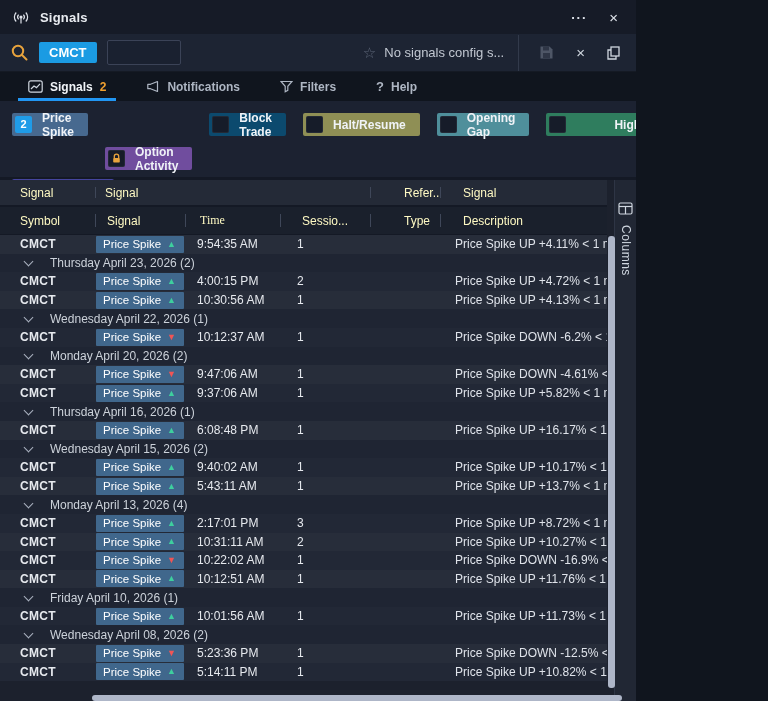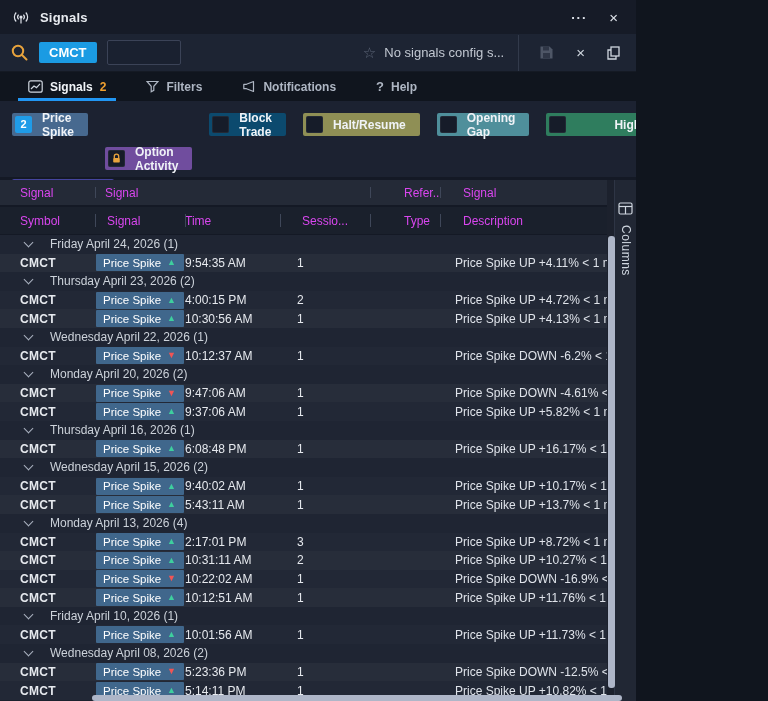--- a/index.html
+++ b/index.html
@@ -42,38 +42,38 @@
   .chip-box.count { background:#1f9ce8; color:#fff; font-size:11px; font-weight:bold; }
   .chip-box.dark { background:#161c29; box-shadow:inset 0 0 0 1px rgba(255,255,255,0.06); }
   .chip-count { line-height:1; }
 
   
   .content { height:524px; display:flex; border-top:3px solid #141925; background:#1c212d; }
   .tablewrap { width:733px; display:flex; flex-direction:column; overflow:hidden; }
 
   .gheader { height:27px; background:#242a37; display:grid; grid-template-columns:95px 275px 70px 1fr; align-items:center; border-bottom:2px solid #141925; }
   .cheader { height:28px; background:#1a202c; display:grid; grid-template-columns:95px 90px 95px 90px 70px 1fr; align-items:center; border-bottom:1px solid #141925; }
-  .hcell { color:#d946ef; font-size:12px; white-space:nowrap; overflow:hidden; position:relative; height:100%; display:flex; align-items:center; }
+  .hcell { color:#fef9c3; font-size:12px; white-space:nowrap; overflow:hidden; position:relative; height:100%; display:flex; align-items:center; }
   .hcell:not(:first-child)::before { content:""; position:absolute; left:0; top:7px; bottom:7px; width:1px; background:#3f4759; }
-  .p20{padding-left:20px;} .p10{padding-left:10px;} .p12{padding-left:12px;} .p15{} .p17{padding-left:22px;} .p18{padding-left:34px;} .p23{padding-left:23px;}
+  .p20{padding-left:20px;} .p10{padding-left:10px;} .p12{padding-left:12px;} .p15{padding-left:15px;font-family:Liberation Serif, serif;} .p17{padding-left:22px;} .p18{padding-left:34px;} .p23{padding-left:23px;}
 
   .tbody { flex:1; overflow:hidden; }
   .grow { height:18.6px; background:#1f2533; display:flex; align-items:center; color:#ccd2da; font-size:12px; }
   .chev { width:7px; height:7px; border-left:1.6px solid #aab2c0; border-bottom:1.6px solid #aab2c0; transform:rotate(-45deg); margin:-3px 18px 0 25px; flex:0 0 auto; }
   .trow { height:18.6px; display:grid; grid-template-columns:95px 90px 95px 90px 70px 1fr; align-items:center; }
   .trow.even { background:#272d3a; }
   .trow.odd { background:#222836; }
   .cell { color:#e6e9ee; font-size:12px; white-space:nowrap; overflow:hidden; }
   .c-symbol { padding-left:20px; font-weight:bold; letter-spacing:.3px; }
   .c-signal { display:flex; align-items:center; }
   .badge { background:#40678c; width:88px; height:17px; margin-left:1px; border-radius:1px; display:flex; align-items:center; justify-content:space-between; padding:0 8px 0 7px; color:#fff; font-size:11.5px; }
   .badge-arrow { font-size:9px; line-height:1; }
   .badge-arrow.up { color:#3ecf9e; }
   .badge-arrow.down { color:#f05555; }
-  .c-time { }
+  .c-time { padding-left:12px; }
   .c-session { padding-left:17px; }
   .c-desc { padding-left:15px; color:#dfe3ea; }
 
   
   .vscroll { width:9px; background:#1c212d; position:relative; }
   .vscroll .thumb { position:absolute; left:1px; width:7px; top:56px; height:452px; background:#aeb6c8; border-radius:3px; }
   .sidepanel { width:26px; background:#212734; border-left:1px solid #2e3545; display:flex; flex-direction:column; align-items:center; padding-top:22px; gap:10px; }
   .sidepanel .vtext { writing-mode:vertical-rl; color:#cfd6df; font-size:12px; letter-spacing:.5px; }
   .hthumb { position:absolute; left:92px; bottom:0; width:530px; height:6px; background:#aeb6c8; border-radius:3px; z-index:5; }
 </style>
@@ -130,30 +130,30 @@
   <div class="tabbar">
     <div class="tab active">
       <svg width="15" height="13" viewBox="0 0 15 13">
         <rect x="0.8" y="0.8" width="13.4" height="11.4" rx="2" fill="none" stroke="#cfd6df" stroke-width="1.2"></rect>
         <polyline points="3,9 6,6 8.5,7.6 12,3.8" fill="none" stroke="#cfd6df" stroke-width="1.2"></polyline>
       </svg>
       <span>Signals</span>
       <span class="count">2</span>
     </div>
     <div class="tab">
+      <svg width="14" height="13" viewBox="0 0 14 13">
+        <path d="M11.5 1.5 L4.5 4.3 H1.8 V8.7 H4.5 L11.5 11.5 Z" fill="none" stroke="#aeb6c3" stroke-width="1.2" stroke-linejoin="round"></path>
+      </svg>
+      <span>Notifications</span>
+    </div>
+    <div class="tab">
       <svg width="13" height="13" viewBox="0 0 13 13">
         <path d="M1 1.5 h11 l-4.2 4.8 v4 l-2.6 1.4 v-5.4 z" fill="none" stroke="#aeb6c3" stroke-width="1.2"></path>
       </svg>
       <span>Filters</span>
-    </div>
-    <div class="tab">
-      <svg width="14" height="13" viewBox="0 0 14 13">
-        <path d="M11.5 1.5 L4.5 4.3 H1.8 V8.7 H4.5 L11.5 11.5 Z" fill="none" stroke="#aeb6c3" stroke-width="1.2" stroke-linejoin="round"></path>
-      </svg>
-      <span>Notifications</span>
     </div>
     <div class="tab">
       <span class="q-icon">?</span>
       <span>Help</span>
     </div>
   </div>
 
   <div class="filterzone">
     <div class="chiprow">
         <div class="chip" style="background: rgb(71, 105, 143);">
@@ -233,24 +233,20 @@
       </div>
       <div class="cheader">
         <div class="hcell p20">Symbol</div>
         <div class="hcell p12">Signal</div>
         <div class="hcell p15">Time</div>
         <div class="hcell p17">Sessio...</div>
         <div class="hcell p18">Type</div>
         <div class="hcell p23">Description</div>
       </div>
       <div class="tbody">
-          <div class="grow">
-    <span class="chev"></span>
-    <span class="g-label">Friday April 24, 2026 (1)</span>
-  </div>
           <div class="trow even">
     <div class="cell c-symbol">CMCT</div>
     <div class="cell c-signal">
       <span class="badge">
         <span class="badge-label">Price Spike</span>
         <span class="badge-arrow up">▲</span>
       </span>
     </div>
     <div class="cell c-time">9:54:35 AM</div>
     <div class="cell c-session">1</div>

